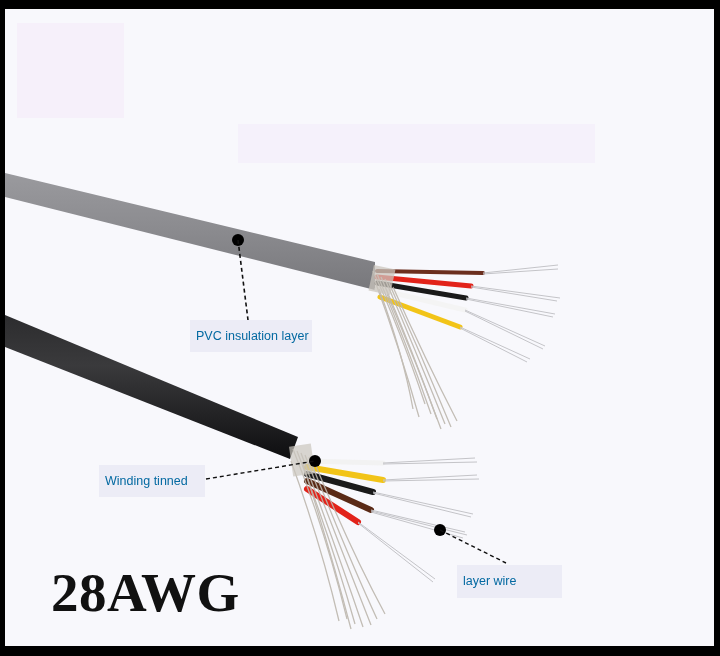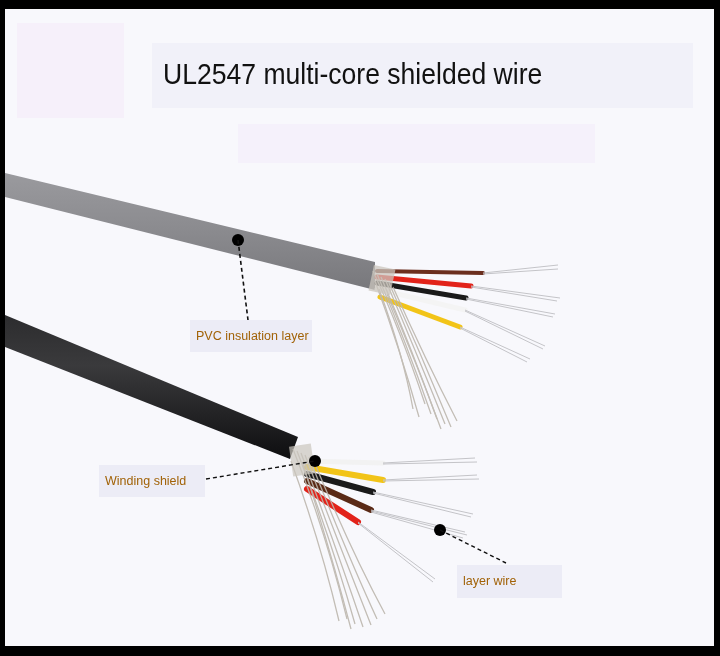--- a/index.html
+++ b/index.html
@@ -3,36 +3,33 @@
   <meta charset="utf-8">
   <style>
     html, body { margin: 0; padding: 0; }
     body { width: 720px; height: 656px; background: #000; position: relative; overflow: hidden; }
     .frame { position: absolute; left: 5px; top: 9px; width: 709px; height: 637px; background: #f8f8fc; overflow: hidden; }
     .patch-tl { position: absolute; left: 12px; top: 14px; width: 107px; height: 95px; background: #f6f0fa; }
     .patch-mid { position: absolute; left: 233px; top: 115px; width: 357px; height: 39px; background: #f5f1fb; }
     .title-box { position: absolute; left: 147px; top: 34px; width: 541px; height: 65px; background: #f1f1f9; }
     .title-text { position: absolute; left: 11px; top: 14px; font-family: "Liberation Sans", sans-serif; font-size: 30px; color: #111; white-space: nowrap; transform: scaleX(0.885); transform-origin: left top; line-height: 34px; }
     .cables { position: absolute; left: 0; top: 0; width: 709px; height: 637px; }
-    .label-box { position: absolute; background: #ececf6; font-family: "Liberation Sans", sans-serif; font-size: 12.5px; color: #a16207; line-height: 32px; padding-left: 6px; box-sizing: border-box; white-space: nowrap; }
+    .label-box { position: absolute; background: #ececf6; font-family: "Liberation Sans", sans-serif; font-size: 12.5px; color: #0369a1; line-height: 32px; padding-left: 6px; box-sizing: border-box; white-space: nowrap; }
     .lbl-pvc { left: 185px; top: 311px; width: 122px; height: 32px; }
     .lbl-shield { left: 94px; top: 456px; width: 106px; height: 32px; }
     .lbl-tinned { left: 452px; top: 556px; width: 105px; height: 33px; }
     .gauge { position: absolute; left: 46px; top: 553px; font-family: "Liberation Serif", serif; font-weight: bold; font-size: 55px; color: #111; line-height: 62px; letter-spacing: 0.5px; }
   </style>
 </head>
 <body>
 
 <div class="frame">
   <div class="patch-tl"></div>
   <div class="patch-mid"></div>
 
-  <div class="title-box">
-    <div class="title-text">UL2547 multi-core shielded wire</div>
-  </div>
 
   <svg class="cables" viewBox="0 0 709 637">
     <defs>
       <linearGradient id="grayJ" x1="0" y1="0" x2="0" y2="1">
         <stop offset="0" stop-color="#9a9a9e"></stop>
         <stop offset="0.45" stop-color="#8c8c90"></stop>
         <stop offset="1" stop-color="#78787c"></stop>
       </linearGradient>
       <linearGradient id="blackJ" x1="0" y1="0" x2="0" y2="1">
         <stop offset="0" stop-color="#2c2c2e"></stop>
@@ -122,16 +119,17 @@
       <circle cx="310" cy="452" r="6" fill="#000"></circle>
       <line x1="201" y1="470" x2="310" y2="452" stroke="#111" stroke-width="1.4" stroke-dasharray="4,3"></line>
     </g>
     <g>
       <circle cx="435" cy="521" r="6" fill="#000"></circle>
       <line x1="435" y1="521" x2="501" y2="554" stroke="#111" stroke-width="1.4" stroke-dasharray="4,3"></line>
     </g>
   </svg>
 
   <div class="label-box lbl-pvc">PVC insulation layer</div>
-  <div class="label-box lbl-shield">Winding shield</div>
+  <div class="label-box lbl-shield">Winding tinned</div>
   <div class="label-box lbl-tinned">layer wire</div>
 
+  <div class="gauge">28AWG</div>
 </div>
 
 </body></html>

